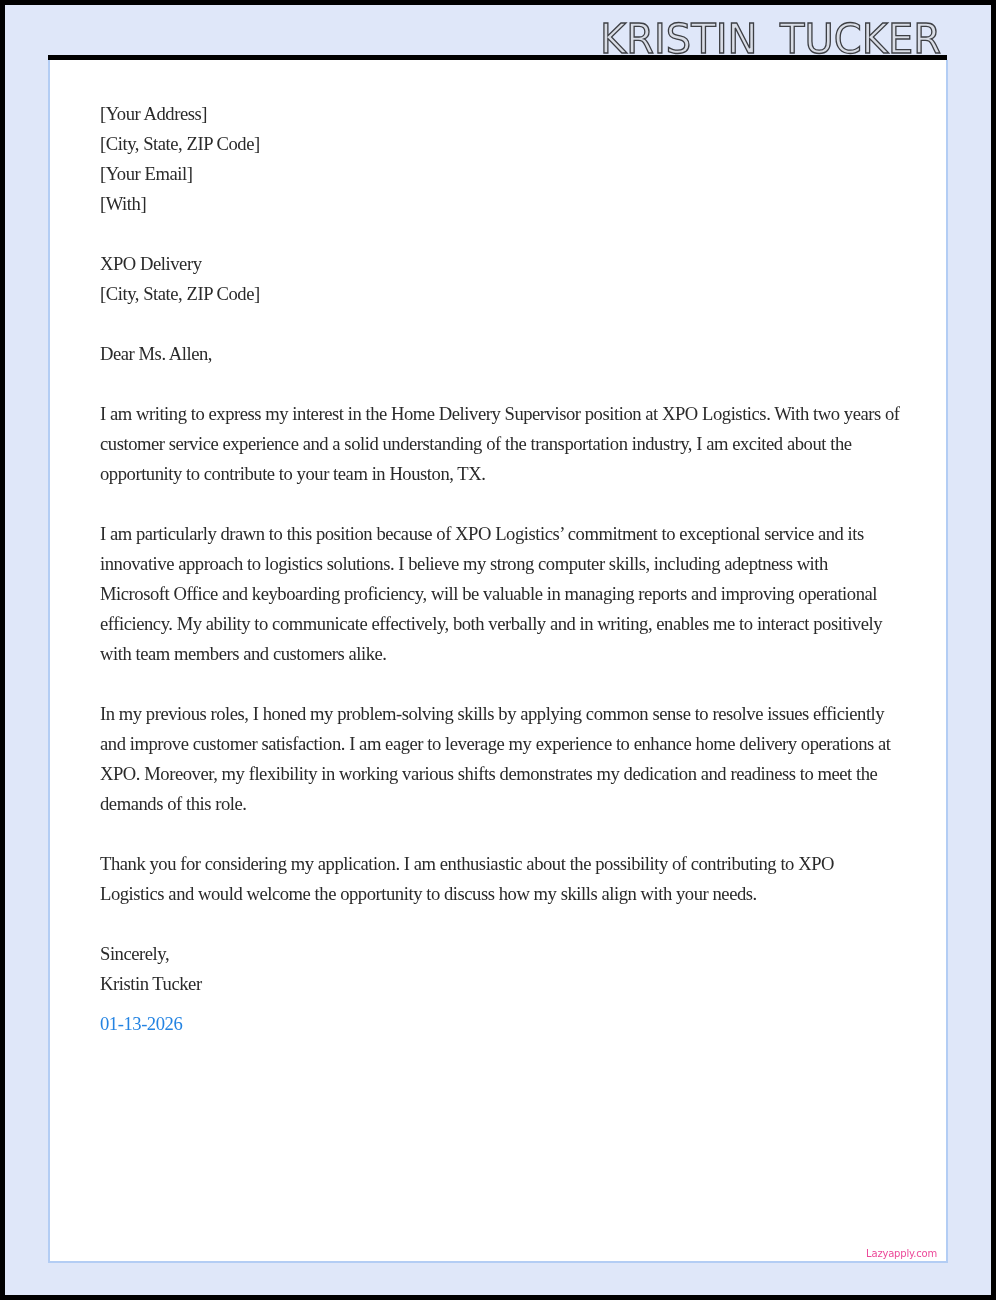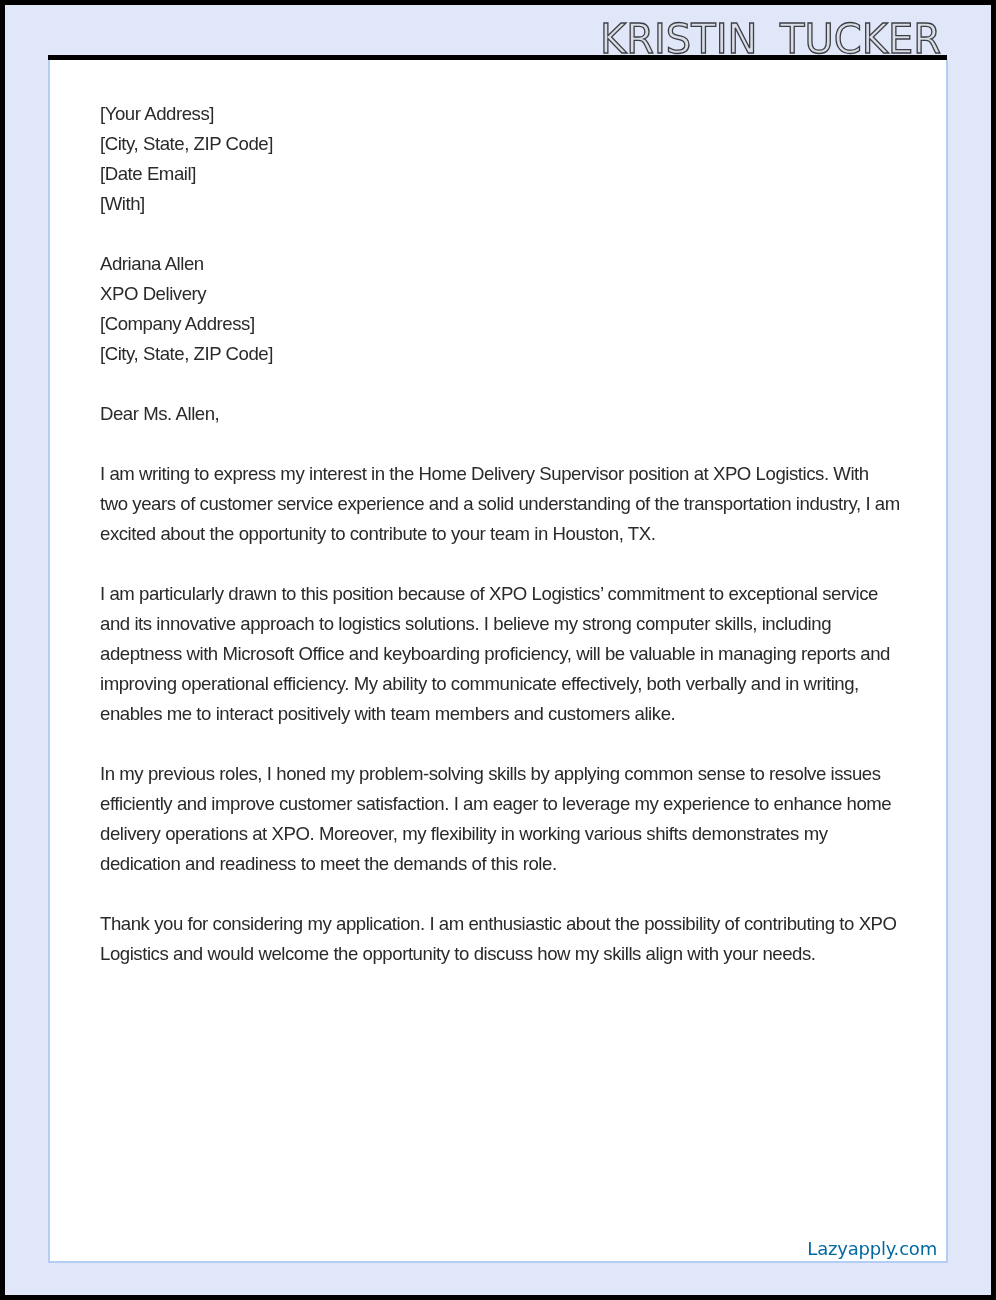--- a/index.html
+++ b/index.html
@@ -20,53 +20,56 @@
     position: absolute; left: 43px; top: 50px; width: 899px; height: 5px; background: #000;
   }
   .card {
     position: absolute; left: 43px; top: 55px; width: 896px; height: 1201px;
     background: #fff; border-left: 2px solid #b3cdf4; border-right: 2px solid #b3cdf4;
     border-bottom: 2px solid #b3cdf4;
   }
   .content {
     position: absolute; left: 50px; top: 39px; width: 800px;
     font-size: 18.6px; line-height: 30px; color: #2a2a2a;
-    font-family: Liberation Sans, sans-serif; letter-spacing: -0.45px;
+    font-family: Liberation Serif, serif; letter-spacing: -0.45px;
   }
   .block { margin: 0 0 30px 0; }
   .line { display: block; white-space: nowrap; }
   p { margin: 0 0 30px 0; }
   .date {
     color: #2383e2; display: block; margin-top: 10px;
   }
   .footer {
     position: absolute; right: 9px; bottom: 2px;
-    font-size: 18px; color: #0369a1; letter-spacing: -0.2px;
+    font-size: 10px; color: #ec4899; letter-spacing: -0.2px;
   }
 </style>
 </head>
 <body>
 
 <div class="name">KRISTIN  TUCKER</div>
 <div class="topbar"></div>
 
 <div class="card">
   <div class="content">
     <div class="block">
       <span class="line">[Your Address]</span>
       <span class="line">[City, State, ZIP Code]</span>
-      <span class="line">[Date Email]</span>
+      <span class="line">[Your Email]</span>
       <span class="line">[With]</span>
     </div>
     <div class="block">
-      <span class="line">Adriana Allen</span>
       <span class="line">XPO Delivery</span>
-      <span class="line">[Company Address]</span>
       <span class="line">[City, State, ZIP Code]</span>
     </div>
     <p>Dear Ms. Allen,</p>
     <p>I am writing to express my interest in the Home Delivery Supervisor position at XPO Logistics. With two years of customer service experience and a solid understanding of the transportation industry, I am excited about the opportunity to contribute to your team in Houston, TX.</p>
     <p>I am particularly drawn to this position because of XPO Logistics’ commitment to exceptional service and its innovative approach to logistics solutions. I believe my strong computer skills, including adeptness with Microsoft Office and keyboarding proficiency, will be valuable in managing reports and improving operational efficiency. My ability to communicate effectively, both verbally and in writing, enables me to interact positively with team members and customers alike.</p>
     <p>In my previous roles, I honed my problem-solving skills by applying common sense to resolve issues efficiently and improve customer satisfaction. I am eager to leverage my experience to enhance home delivery operations at XPO. Moreover, my flexibility in working various shifts demonstrates my dedication and readiness to meet the demands of this role.</p>
     <p>Thank you for considering my application. I am enthusiastic about the possibility of contributing to XPO Logistics and would welcome the opportunity to discuss how my skills align with your needs.</p>
+    <div>
+      <span class="line">Sincerely,</span>
+      <span class="line">Kristin Tucker</span>
+      <span class="line date">01-13-2026</span>
+    </div>
   </div>
   <div class="footer">Lazyapply.com</div>
 </div>
 
 </body></html>

